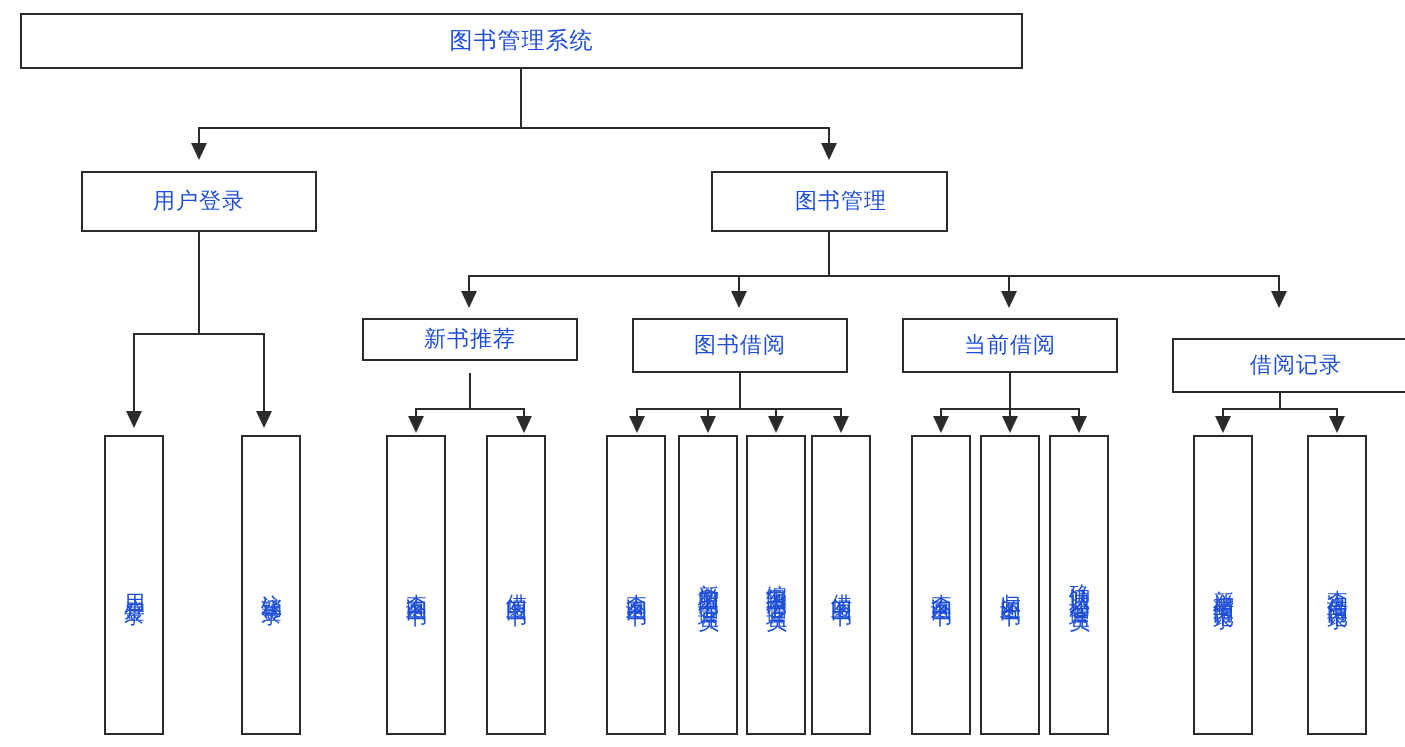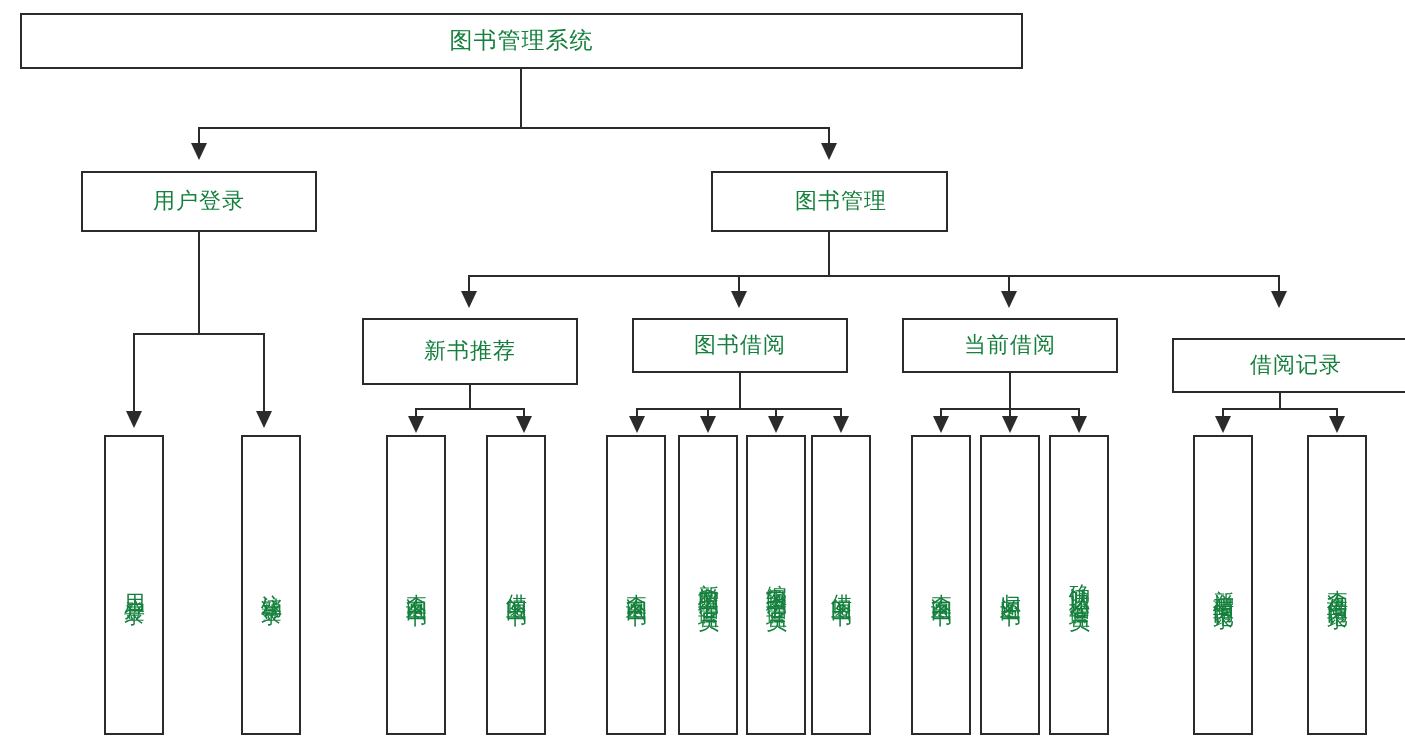--- a/index.html
+++ b/index.html
@@ -17,21 +17,21 @@
     height: 747px;
     background: #ffffff;
     overflow: hidden;
   }
   
   .node {
     position: absolute;
     box-sizing: border-box;
     border: 2px solid #2b2b2b;
     background: #ffffff;
-    color: #15803d;
+    color: #1d4ed8;
     display: flex;
     align-items: center;
     justify-content: center;
     text-align: center;
     z-index: 3;
   }
   .node.h {
     font-size: 22px;
     line-height: 1.1;
     letter-spacing: 1px;
@@ -116,21 +116,21 @@
   <div class="ln h" style="left:468px; top:275px; width:812px; height:2px;"></div>
   <div class="ln v" style="left:468px; top:275px; width:2px; height:18px;"></div>
   <div class="ln v" style="left:738px; top:275px; width:2px; height:18px;"></div>
   <div class="ln v" style="left:1008px; top:275px; width:2px; height:18px;"></div>
   <div class="ln v" style="left:1278px; top:275px; width:2px; height:18px;"></div>
   <div class="arrow" style="left:461px; top:291px;"></div>
   <div class="arrow" style="left:731px; top:291px;"></div>
   <div class="arrow" style="left:1001px; top:291px;"></div>
   <div class="arrow" style="left:1271px; top:291px;"></div>
 
-  <div class="node h" style="left:362px; top:318px; width:216px; height:67px;">
+  <div class="node h" style="left:362px; top:318px; width:216px; height:43px;">
     <span>新书推荐</span>
   </div>
   <div class="node h" style="left:632px; top:318px; width:216px; height:55px;">
     <span>图书借阅</span>
   </div>
   <div class="node h" style="left:902px; top:318px; width:216px; height:55px;">
     <span>当前借阅</span>
   </div>
   <div class="node h" style="left:1172px; top:318px; width:248px; height:55px;margin-top:20px;">
     <span>借阅记录</span>

